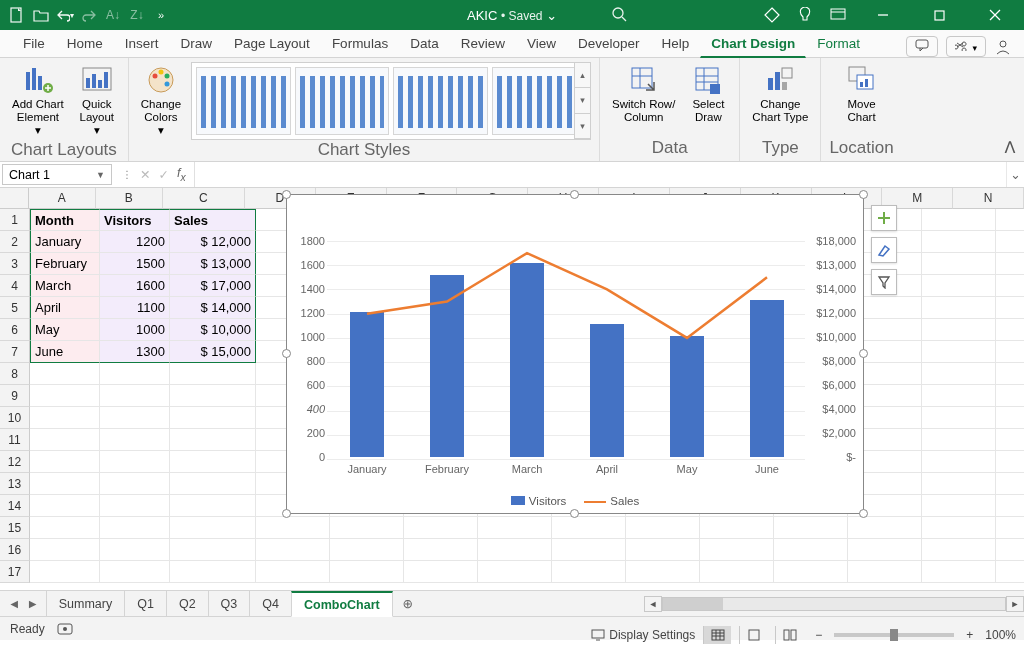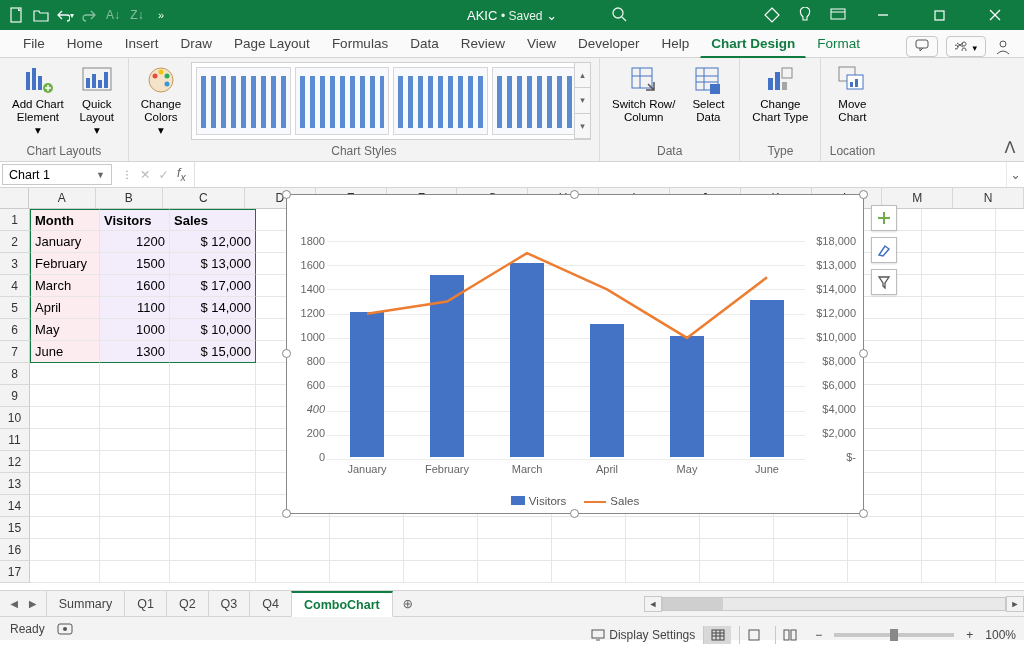--- a/index.html
+++ b/index.html
@@ -22,21 +22,21 @@
   .menutabs .mt { padding: 4px 10px 5px; color:#444; border:1px solid transparent; position:relative; bottom:-1px; }
   .menutabs .mt.active { color:#107c41; border-bottom:2px solid #107c41; font-weight:600;}
   .menutabs .mt.format { color:#107c41; }
   .menutabs .right { margin-left:auto; display:flex; gap:8px; align-items:center; padding-right:6px;}
   .menutabs .pillbtn { border:1px solid #c8c8c8; border-radius:4px; padding:2px 8px; font-size:12px;}
 
   
   .ribbon { height: 104px; background:#f3f3f3; border-bottom:1px solid #d4d4d4; display:flex; }
   .rgroup { border-right:1px solid #dcdcdc; display:flex; flex-direction:column; align-items:center; padding:4px 8px 0; }
   .rgroup .body { flex:1; display:flex; align-items:flex-start; gap:6px; }
-  .rgroup .label { font-size:12px; color:#666; padding-bottom:3px; }
+  .rgroup .label { font-size:17px; color:#666; padding-bottom:3px; }
   .rbtn { display:flex; flex-direction:column; align-items:center; justify-content:flex-start; padding:2px 4px; font-size:11.5px; line-height:1.15; text-align:center; min-width:46px; }
   .rbtn .ricon { width:32px; height:32px; margin-bottom:2px; }
   .style-gallery { width:400px; height:78px; border:1px solid #cfcfcf; background:#fff; display:flex; gap:4px; padding:4px; position:relative;}
   .style-gallery .thumb { flex:1; border:1px solid #d6d6d6; background:#f7f9fc; position:relative; }
   .style-gallery .thumb::after { content:""; position:absolute; inset:8px 4px 6px; background:repeating-linear-gradient(90deg,#5b8bd0 0 5px, transparent 5px 10px);}
   .style-gallery .scroll { position:absolute; right:0; top:0; bottom:0; width:16px; border-left:1px solid #cfcfcf; background:#f7f7f7; display:flex; flex-direction:column;}
   .style-gallery .scroll div{ flex:1; border-bottom:1px solid #cfcfcf; display:flex;align-items:center;justify-content:center; font-size:9px;color:#666;}
   .ribbon .collapse { margin-left:auto; width:28px; display:flex; align-items:flex-end; justify-content:center; padding-bottom:4px; color:#555; }
 
   
@@ -299,21 +299,21 @@
         <div class="ricon">
             <svg width="32" height="32">
               <rect x="4" y="4" width="22" height="22" fill="none" stroke="#4472c4"></rect>
               <line x1="4" y1="12" x2="26" y2="12" stroke="#4472c4"></line>
               <line x1="4" y1="18" x2="26" y2="18" stroke="#4472c4"></line>
               <line x1="12" y1="4" x2="12" y2="26" stroke="#4472c4"></line>
               <rect x="18" y="20" width="10" height="10" fill="#4472c4"></rect>
             </svg>
           </div>
         <span style="white-space:pre-line">Select
-Data</span>
+Draw</span>
       </div>
     </div>
     <div class="label">Data</div>
   </div>
 
   <div class="rgroup">
     <div class="body">
       <div class="rbtn">
         <div class="ricon">
             <svg width="32" height="32">

